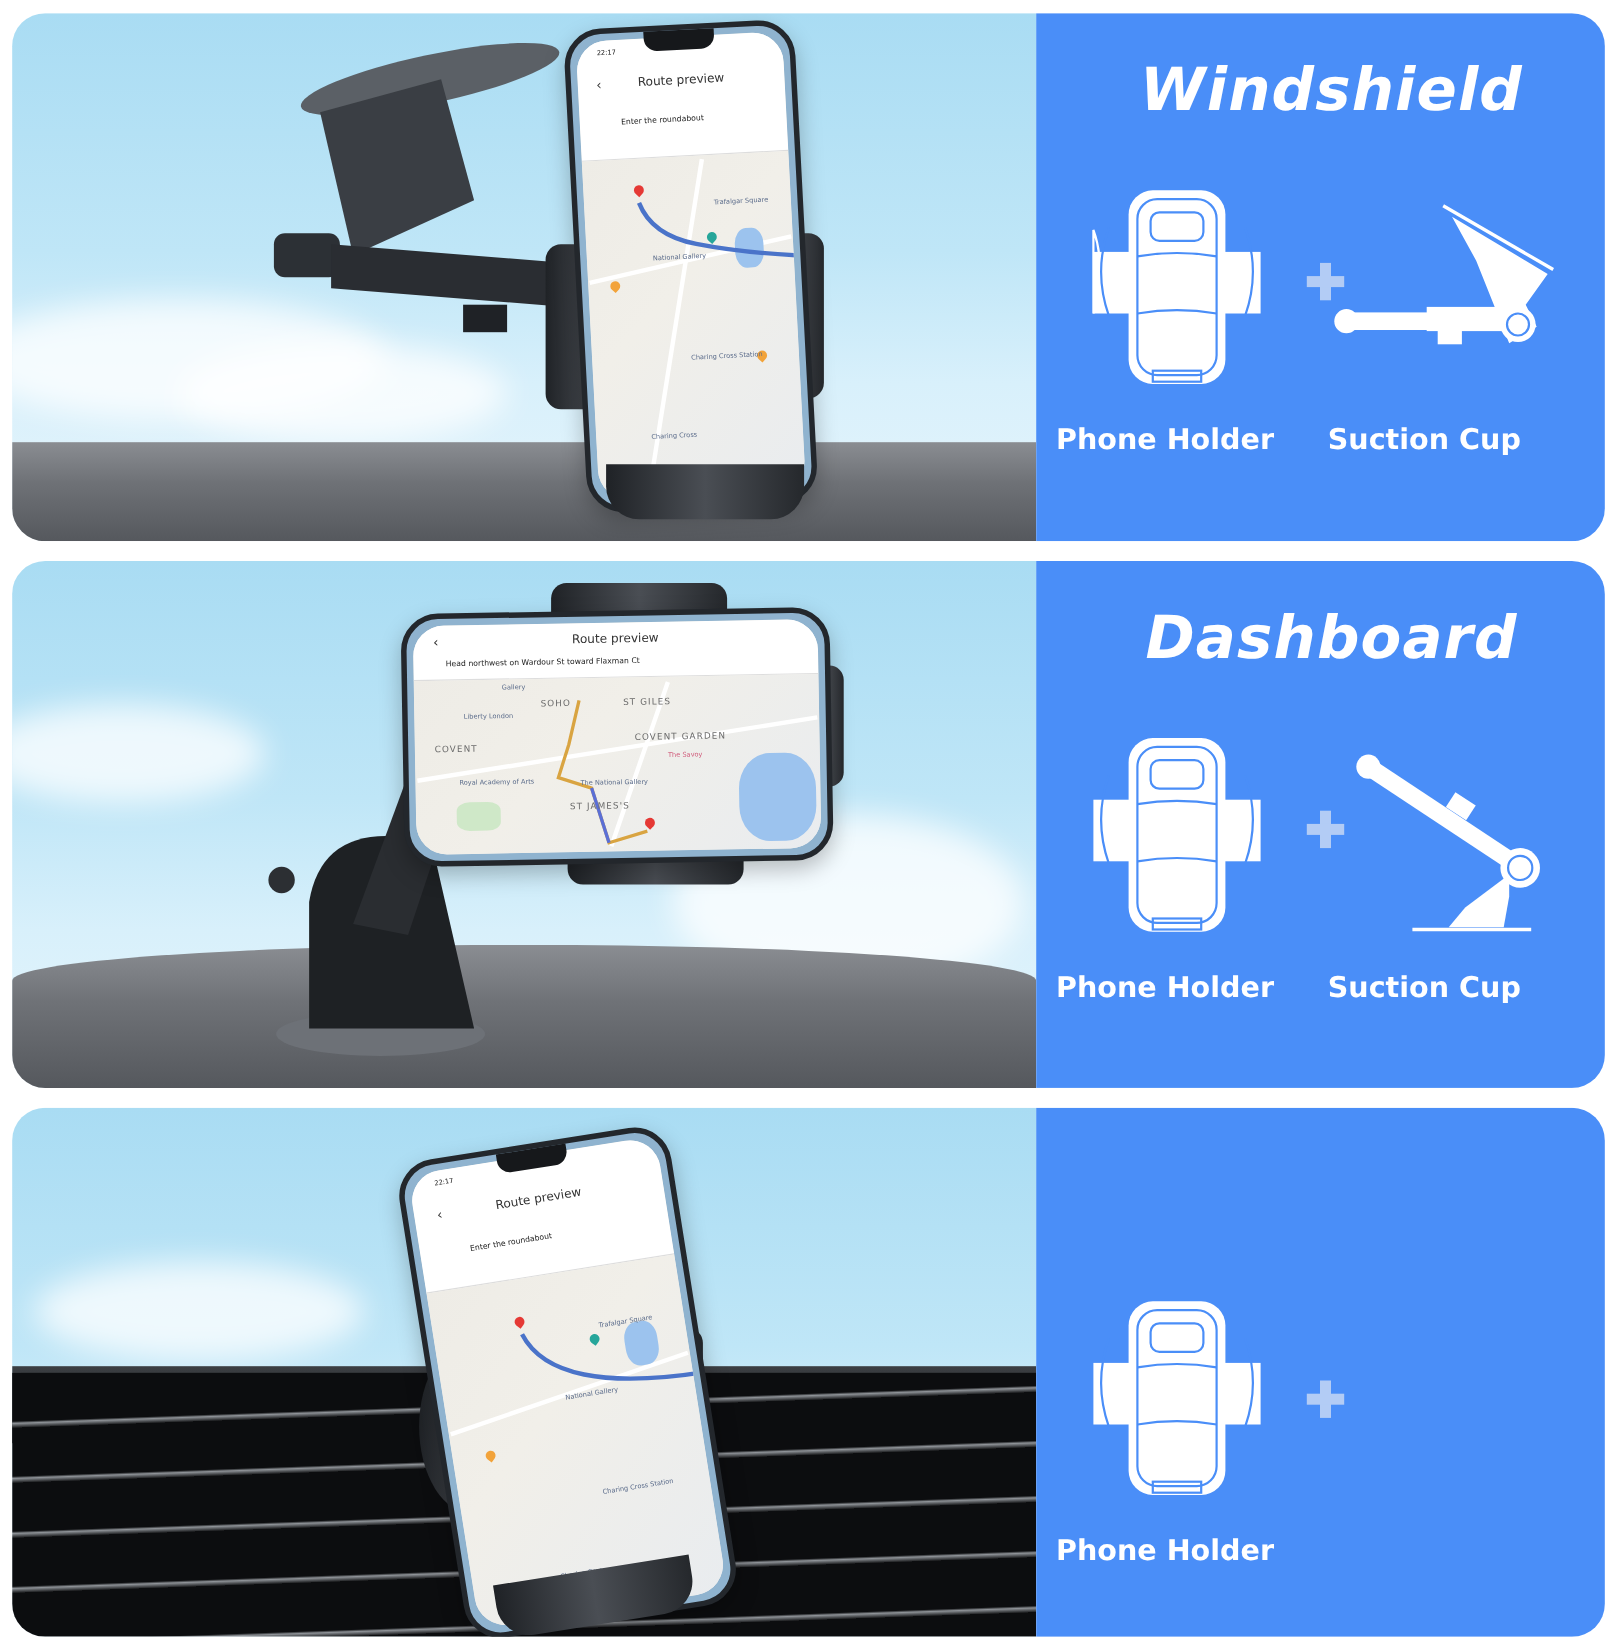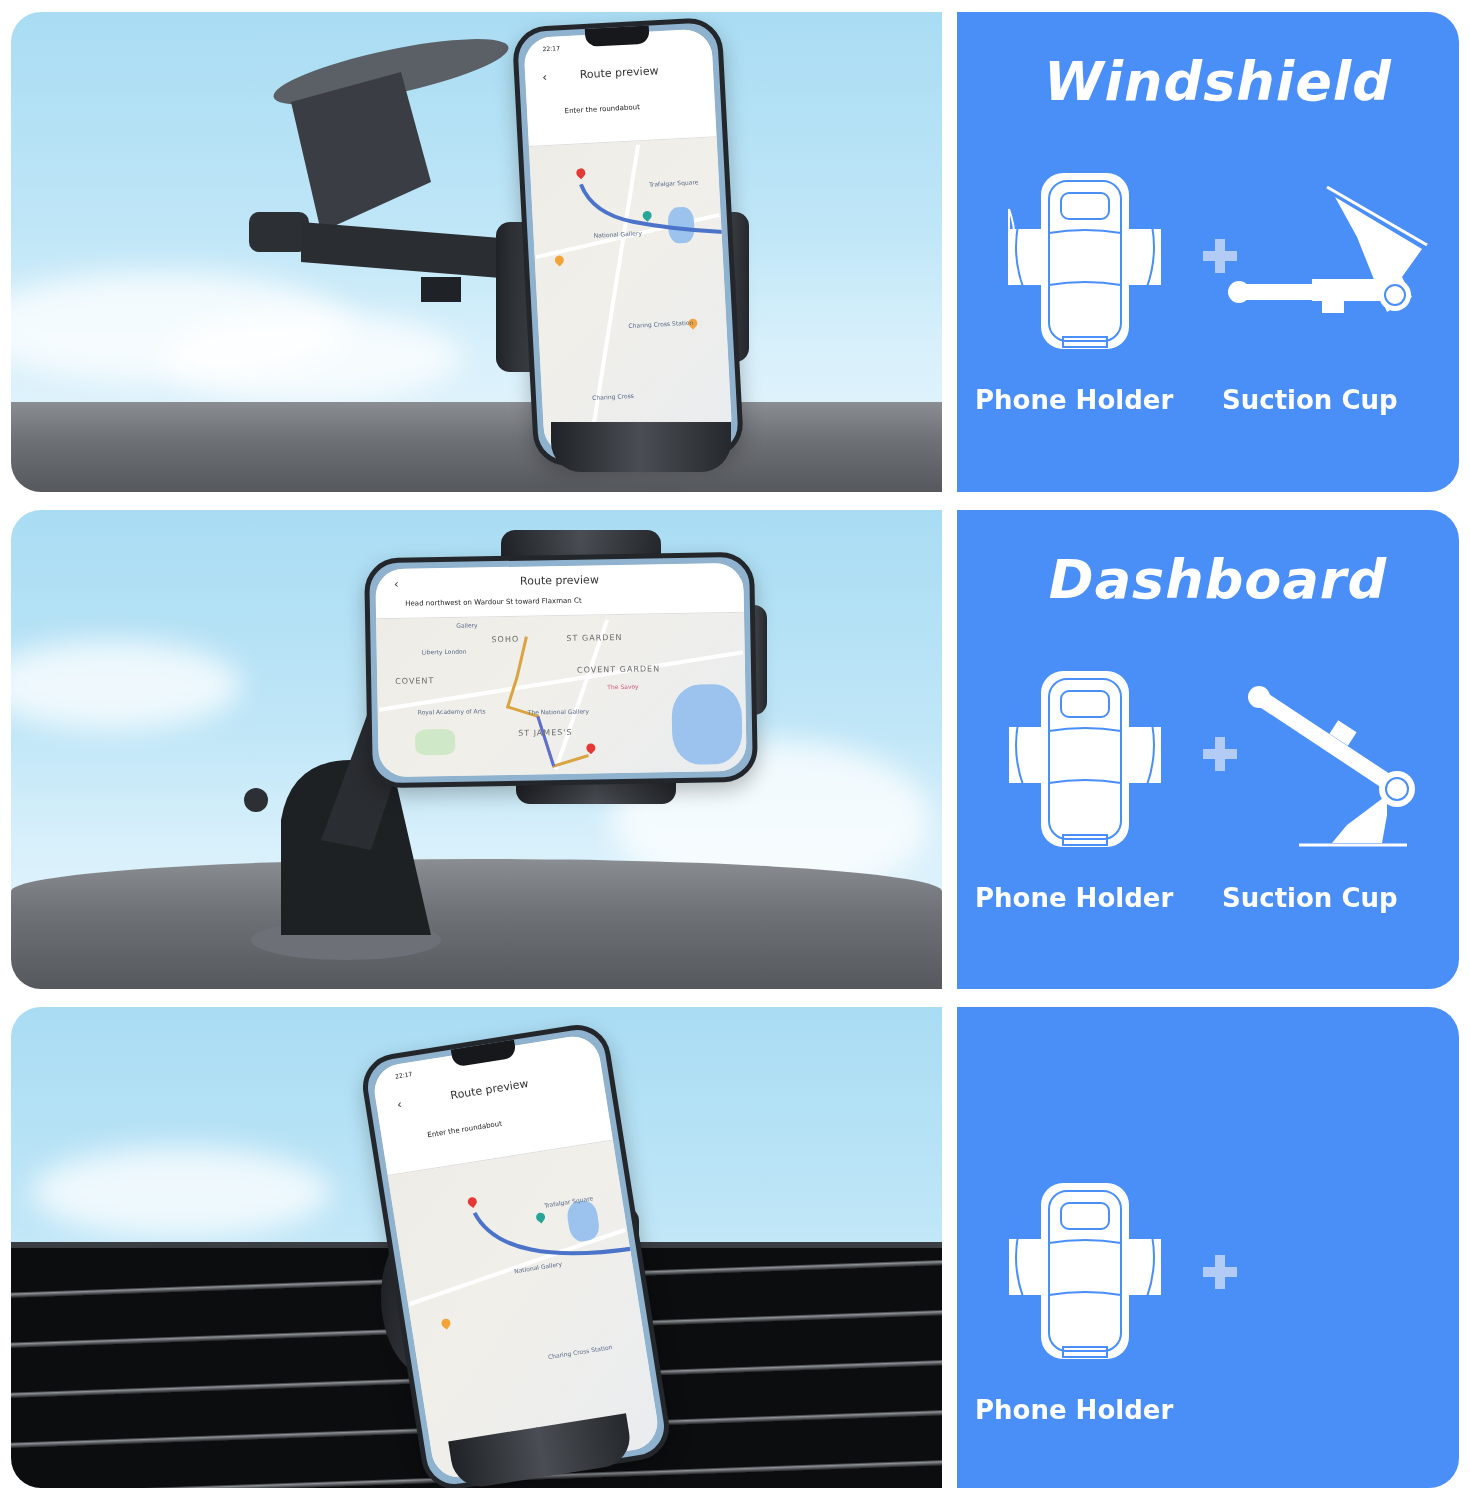--- a/index.html
+++ b/index.html
@@ -18,21 +18,21 @@
     background: linear-gradient(180deg, #a9dcf3 0%, #bfe6f7 45%, #d8f0fb 70%, #e6f5fc 100%); }
   .cloud { position: absolute; border-radius: 50%; background: rgba(255,255,255,0.75); filter: blur(14px); }
 
   .dash { position: absolute; left: 0; right: 0; bottom: 0;
     background: linear-gradient(180deg, #8a8d92 0%, #6f7277 40%, #55585d 100%); }
   .vent { position: absolute; left: 0; right: 0; bottom: 0; height: 240px;
     background: repeating-linear-gradient(178deg, #0c0d0f 0px, #0c0d0f 44px, #8e9297 46px, #1a1b1d 50px); }
   .vent-top { position: absolute; left: 0; right: 0; height: 70px;
     background: linear-gradient(180deg, #3b3e42, #23262a); }
 
-  .info { flex: 1; background: #4a8ef8; position: relative; color: #ffffff; margin-left: 15px; }
+  .info { flex: 1; background: #4a8ef8; position: relative; color: #ffffff; }
   .info .title {
     position: absolute; top: 38px; left: 0; right: 0; text-align: center;
     font-family: "DejaVu Sans", sans-serif; font-weight: bold; font-style: italic;
     font-size: 54px; letter-spacing: 1px; padding-left: 20px;
   }
   .info .items { position: absolute; left: 0; right: 0; top: 155px; height: 260px; }
   .item { position: absolute; top: 0; width: 220px; }
   .item.left { left: 18px; }
   .item.right { left: 265px; }
   .item svg { display: block; margin: 0 auto; }
@@ -172,21 +172,21 @@
           <div class="road" style="left:55%;top:0;width:4px;height:100%;transform:rotate(20deg);"></div>
           <div class="water" style="left:80%;top:45%;width:70px;height:80px;"></div>
           <div class="park" style="left:10%;top:70%;width:40px;height:26px;"></div>
           <svg style="position:absolute;left:0;top:0;" width="380" height="180">
               <path d="M150 20 L140 60 L130 90 L160 100 L175 150 L210 140" stroke="#d9a441" stroke-width="3" fill="none"></path>
               <path d="M160 100 L175 150" stroke="#5b6fd6" stroke-width="3" fill="none"></path>
             </svg>
           <div class="pin" style="left:208px;top:128px;background:#e53935;"></div>
           <div class="lbl big" style="left:115px;top:18px;">SOHO</div>
           <div class="lbl big" style="left:18px;top:58px;">COVENT</div>
-          <div class="lbl big" style="left:190px;top:18px;">ST GARDEN</div>
+          <div class="lbl big" style="left:190px;top:18px;">ST GILES</div>
           <div class="lbl big" style="left:200px;top:50px;">COVENT GARDEN</div>
           <div class="lbl big" style="left:140px;top:112px;">ST JAMES'S</div>
           <div class="lbl" style="left:45px;top:30px;">Liberty London</div>
           <div class="lbl" style="left:40px;top:90px;">Royal Academy of Arts</div>
           <div class="lbl" style="left:150px;top:92px;">The National Gallery</div>
           <div class="lbl" style="left:230px;top:68px;color:#d05a7a;">The Savoy</div>
           <div class="lbl" style="left:80px;top:4px;">Gallery</div>
         </div>
       </div>
     </div>

